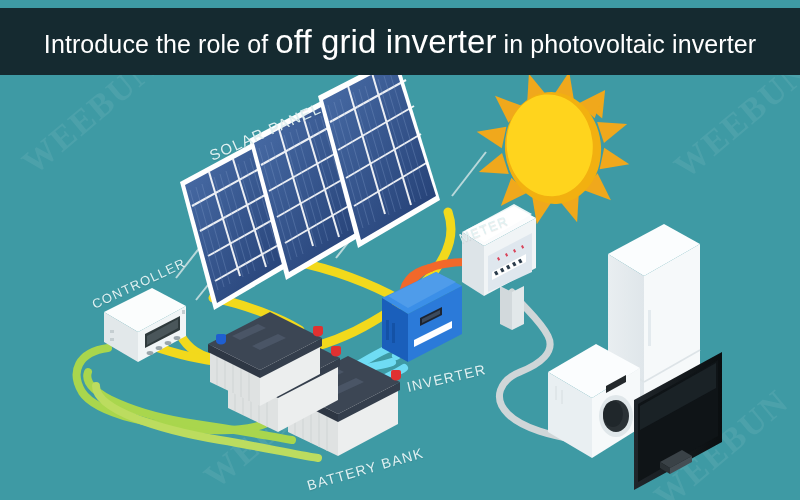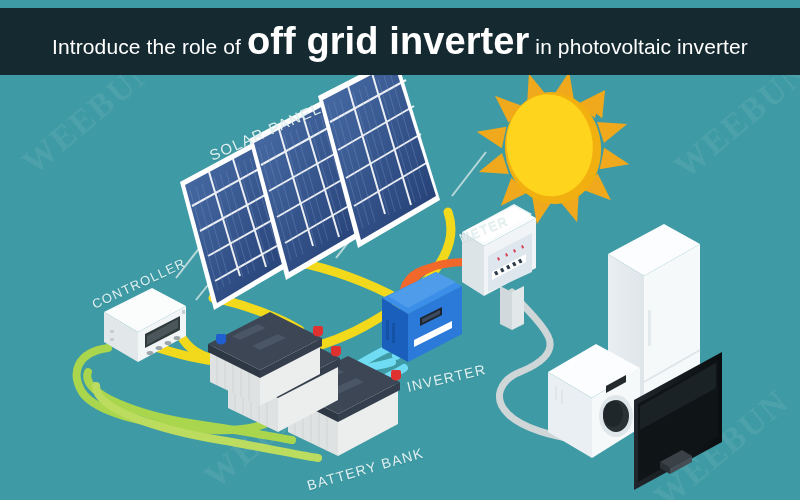--- a/index.html
+++ b/index.html
@@ -4,22 +4,22 @@
 <style>
   html,body{margin:0;padding:0;}
   body{width:800px;height:500px;overflow:hidden;
        font-family:"Liberation Sans",sans-serif;background:#3e9aa4;}
   #stage{position:relative;width:800px;height:500px;overflow:hidden;background:#3e9aa4;}
 
   
   #titlebar{position:absolute;left:0;top:8px;width:800px;height:67px;
             background:#152a30;display:flex;align-items:center;justify-content:center;}
   #titleline{white-space:nowrap;color:#ffffff;letter-spacing:.1px;}
-  .t-norm{font-size:21px;font-weight:400;}
-  .t-bold{font-size:38px;font-weight:700;}
+  .t-norm{font-size:25px;font-weight:400;}
+  .t-bold{font-size:33px;font-weight:400;}
 
   
   .wm{position:absolute;color:#ffffff;opacity:.07;font-size:34px;font-weight:700;
       letter-spacing:2px;pointer-events:none;font-family:"Liberation Serif",serif;}
 
   
   #art{position:absolute;left:0;top:0;width:800px;height:500px;}
 
   
   .lbl{position:absolute;color:#dff1f2;font-weight:400;white-space:nowrap;

